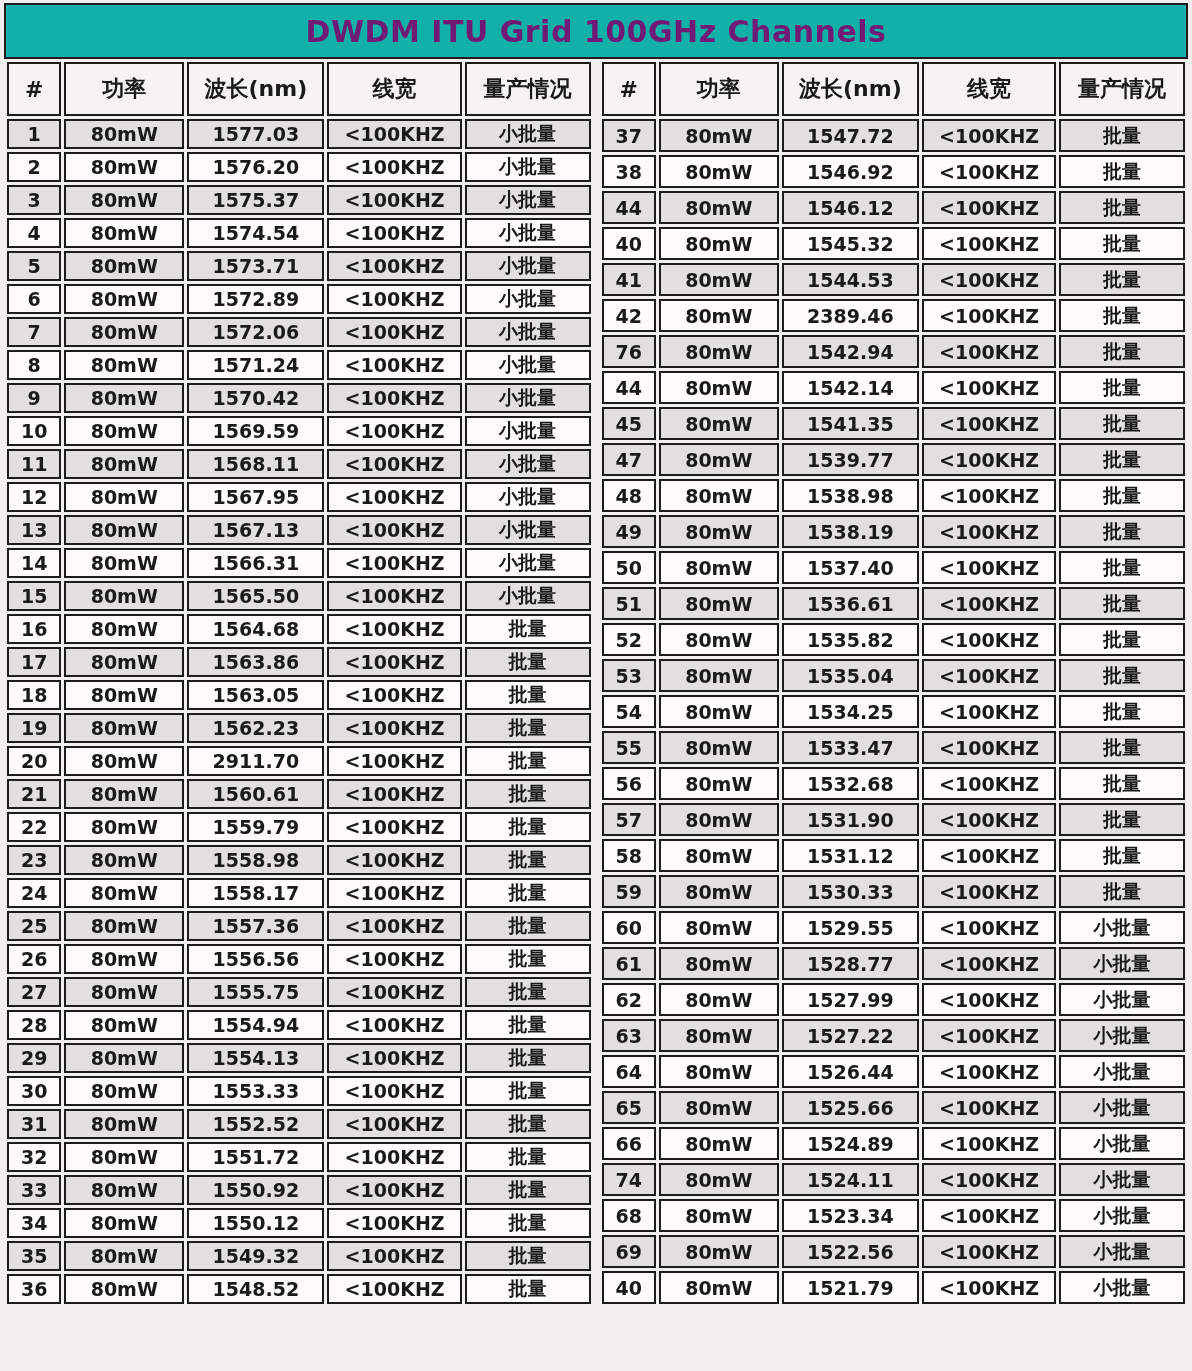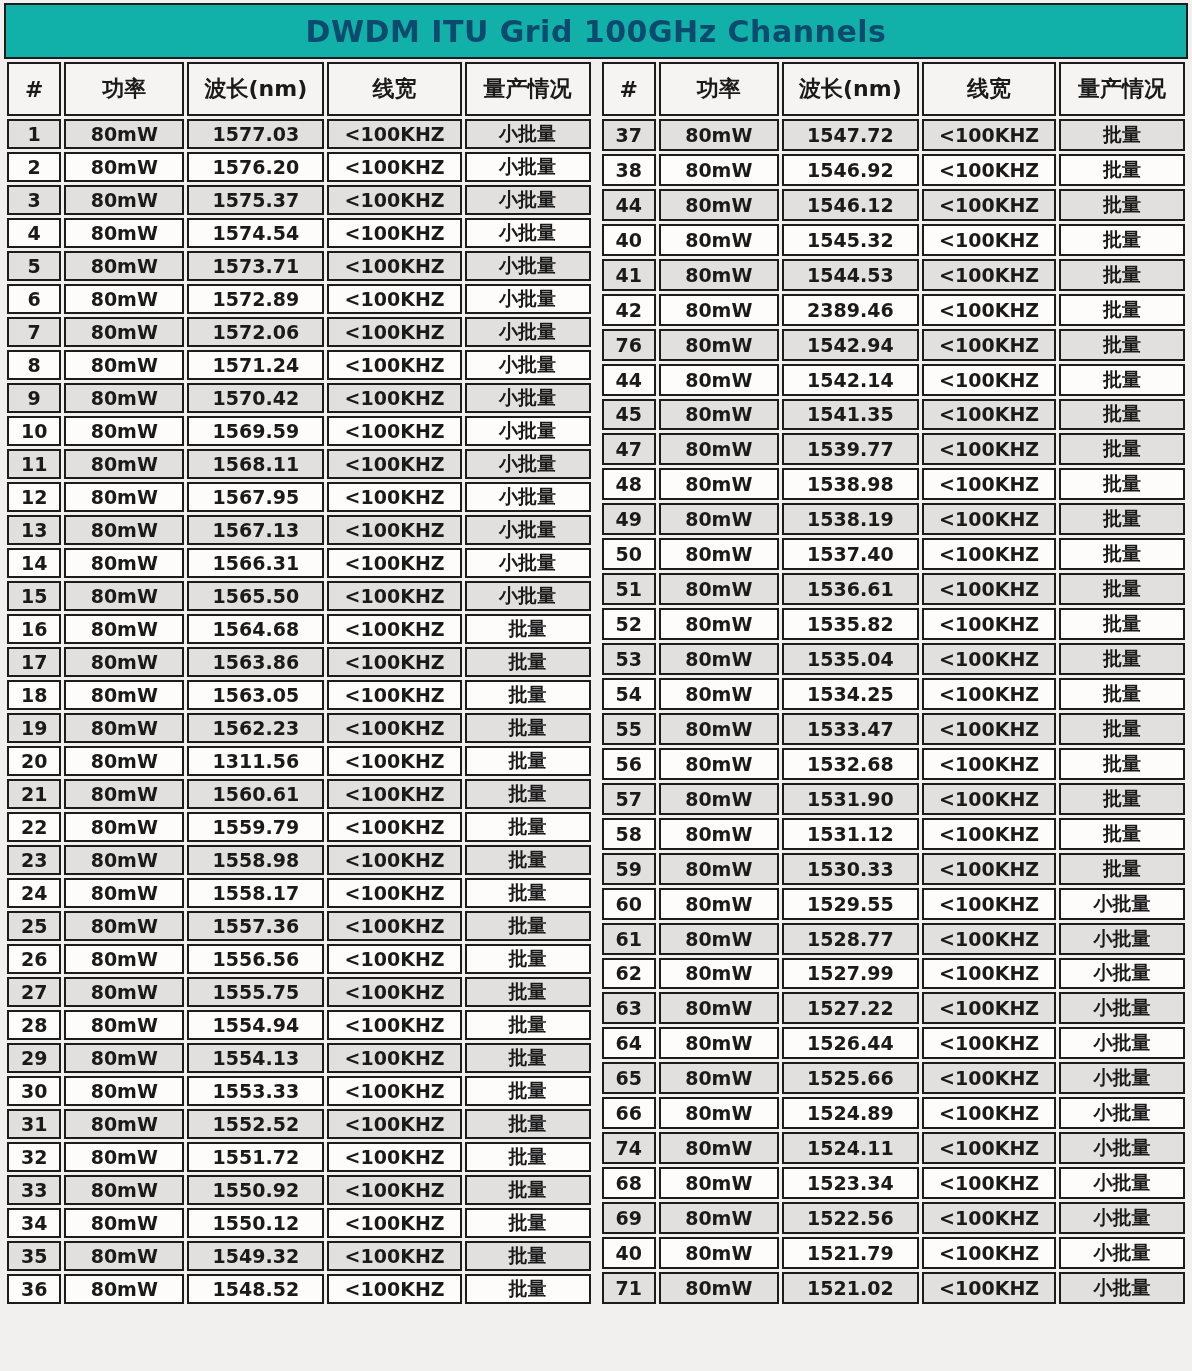--- a/index.html
+++ b/index.html
@@ -9,21 +9,21 @@
     --plain:#fdfcfb;
     --head-bg:#f6f4f3;
     --text:#1a1a1a;
     --page-bg:#f2f0ee;
   }
   *{box-sizing:border-box;}
   body{margin:0;background:var(--page-bg);font-family:"DejaVu Sans","Liberation Sans",sans-serif;}
   .page{width:1192px;height:1371px;padding:3px 4px;overflow:hidden;background:var(--page-bg);}
   .title-bar{
     height:56px;background:var(--teal);border:2px solid var(--border);
-    color:#0c4a6e;font-weight:bold;font-size:30px;letter-spacing:0.5px;
+    color:#701a75;font-weight:bold;font-size:30px;letter-spacing:0.5px;
     display:flex;align-items:center;justify-content:center;
   }
   .tables{display:flex;gap:5px;}
   table{
     width:50%;table-layout:fixed;
     border-collapse:separate;border-spacing:3px;
   }
   th,td{
     border:2px solid var(--border);
     text-align:center;vertical-align:middle;
@@ -194,21 +194,21 @@
           <tr class="shade">
             <td>19</td>
             <td>80mW</td>
             <td>1562.23</td>
             <td>&lt;100KHZ</td>
             <td>批量</td>
           </tr>
           <tr class="plain">
             <td>20</td>
             <td>80mW</td>
-            <td>1311.56</td>
+            <td>2911.70</td>
             <td>&lt;100KHZ</td>
             <td>批量</td>
           </tr>
           <tr class="shade">
             <td>21</td>
             <td>80mW</td>
             <td>1560.61</td>
             <td>&lt;100KHZ</td>
             <td>批量</td>
           </tr>
@@ -562,24 +562,17 @@
             <td>&lt;100KHZ</td>
             <td>小批量</td>
           </tr>
           <tr class="plain">
             <td>40</td>
             <td>80mW</td>
             <td>1521.79</td>
             <td>&lt;100KHZ</td>
             <td>小批量</td>
           </tr>
-          <tr class="shade">
-            <td>71</td>
-            <td>80mW</td>
-            <td>1521.02</td>
-            <td>&lt;100KHZ</td>
-            <td>小批量</td>
-          </tr>
         </tbody>
     </table>
 
   </div>
 </div>
 
 </body></html>

